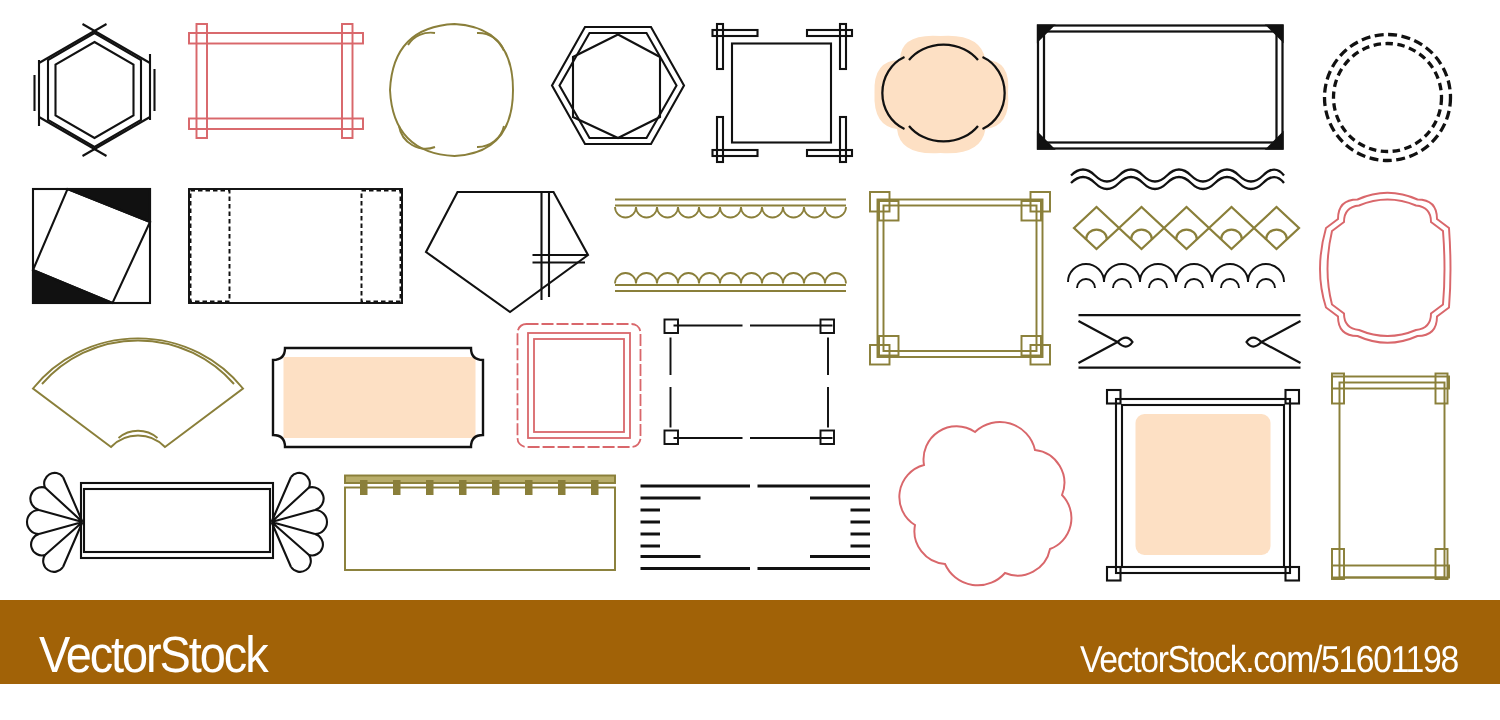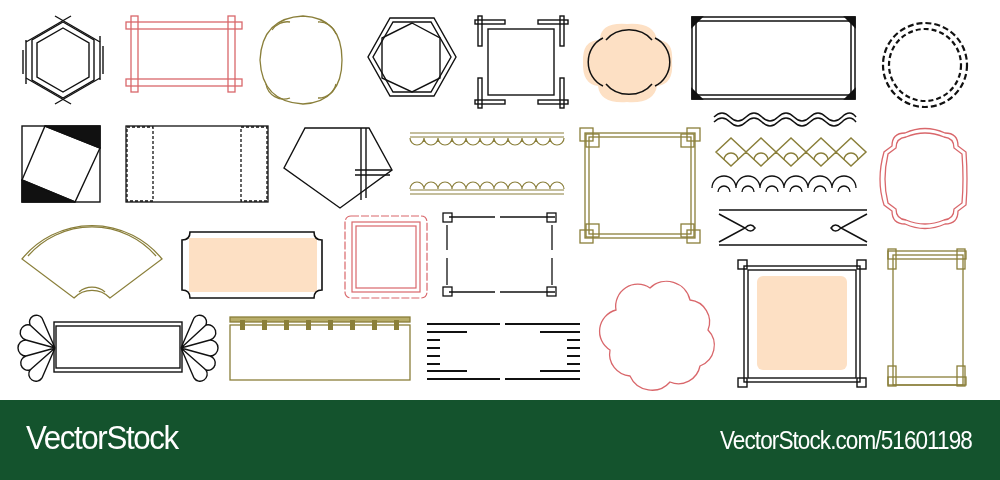--- a/index.html
+++ b/index.html
@@ -1,18 +1,18 @@
 <!DOCTYPE html>
 <html><head>
 <meta charset="utf-8">
 <style>
   html,body{margin:0;padding:0;}
   body{width:1000px;height:480px;background:#ffffff;position:relative;overflow:hidden;font-family:"Liberation Sans",sans-serif;}
   #canvas{position:absolute;left:0;top:0;width:1000px;height:400px;}
-  #footer{position:absolute;left:0;top:400px;width:1000px;height:80px;background:#14532d;}
+  #footer{position:absolute;left:0;top:400px;width:1000px;height:56px;background:#a16207;}
   #brand{position:absolute;left:26px;top:18px;color:#fff;font-size:34px;letter-spacing:-1.5px;font-family:"Liberation Sans",sans-serif;transform:scaleX(0.92);transform-origin:left;}
   #ref{position:absolute;right:28px;top:26px;color:#fff;font-size:25px;letter-spacing:-1px;font-family:"Liberation Sans",sans-serif;transform:scaleX(0.9);transform-origin:right;}
 </style>
 </head>
 <body>
 
 <svg id="canvas" viewBox="0 0 1000 400" xmlns="http://www.w3.org/2000/svg" fill="none" stroke-linecap="butt">
 
   <g stroke="#111" stroke-width="1.4">
     <polygon points="63,22 94,40 94,80 63,98 32,80 32,40"></polygon>

